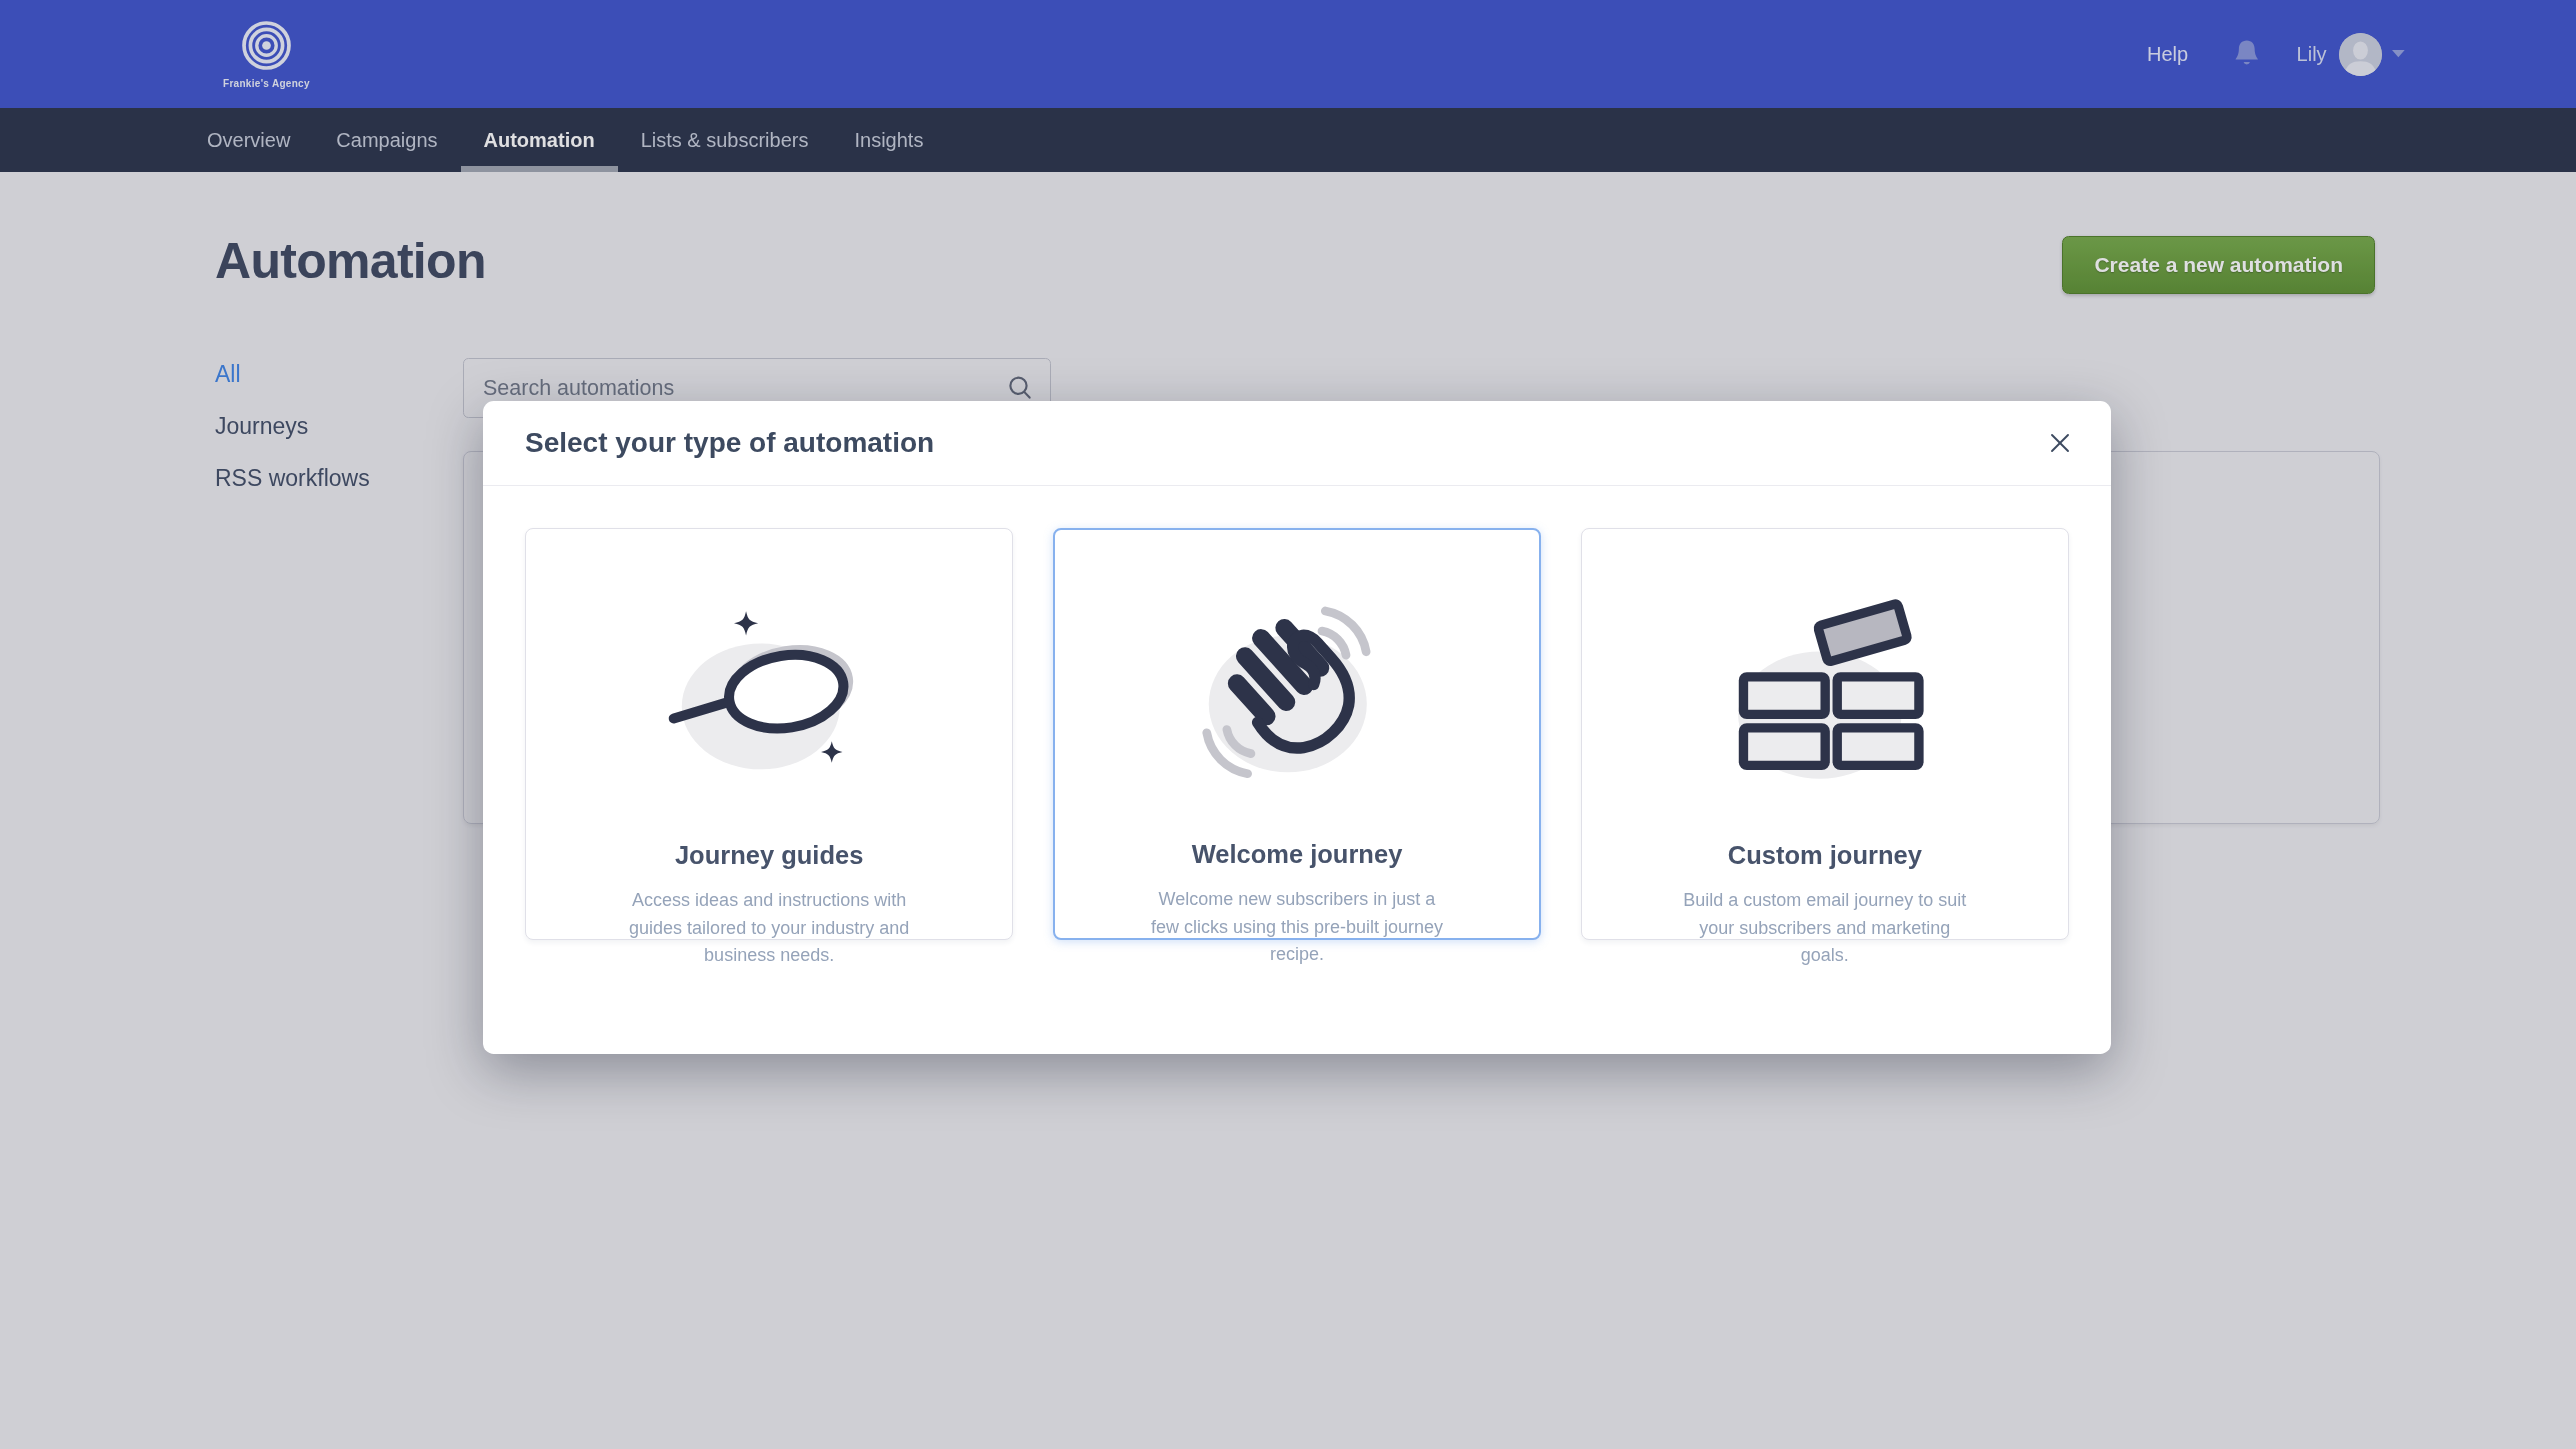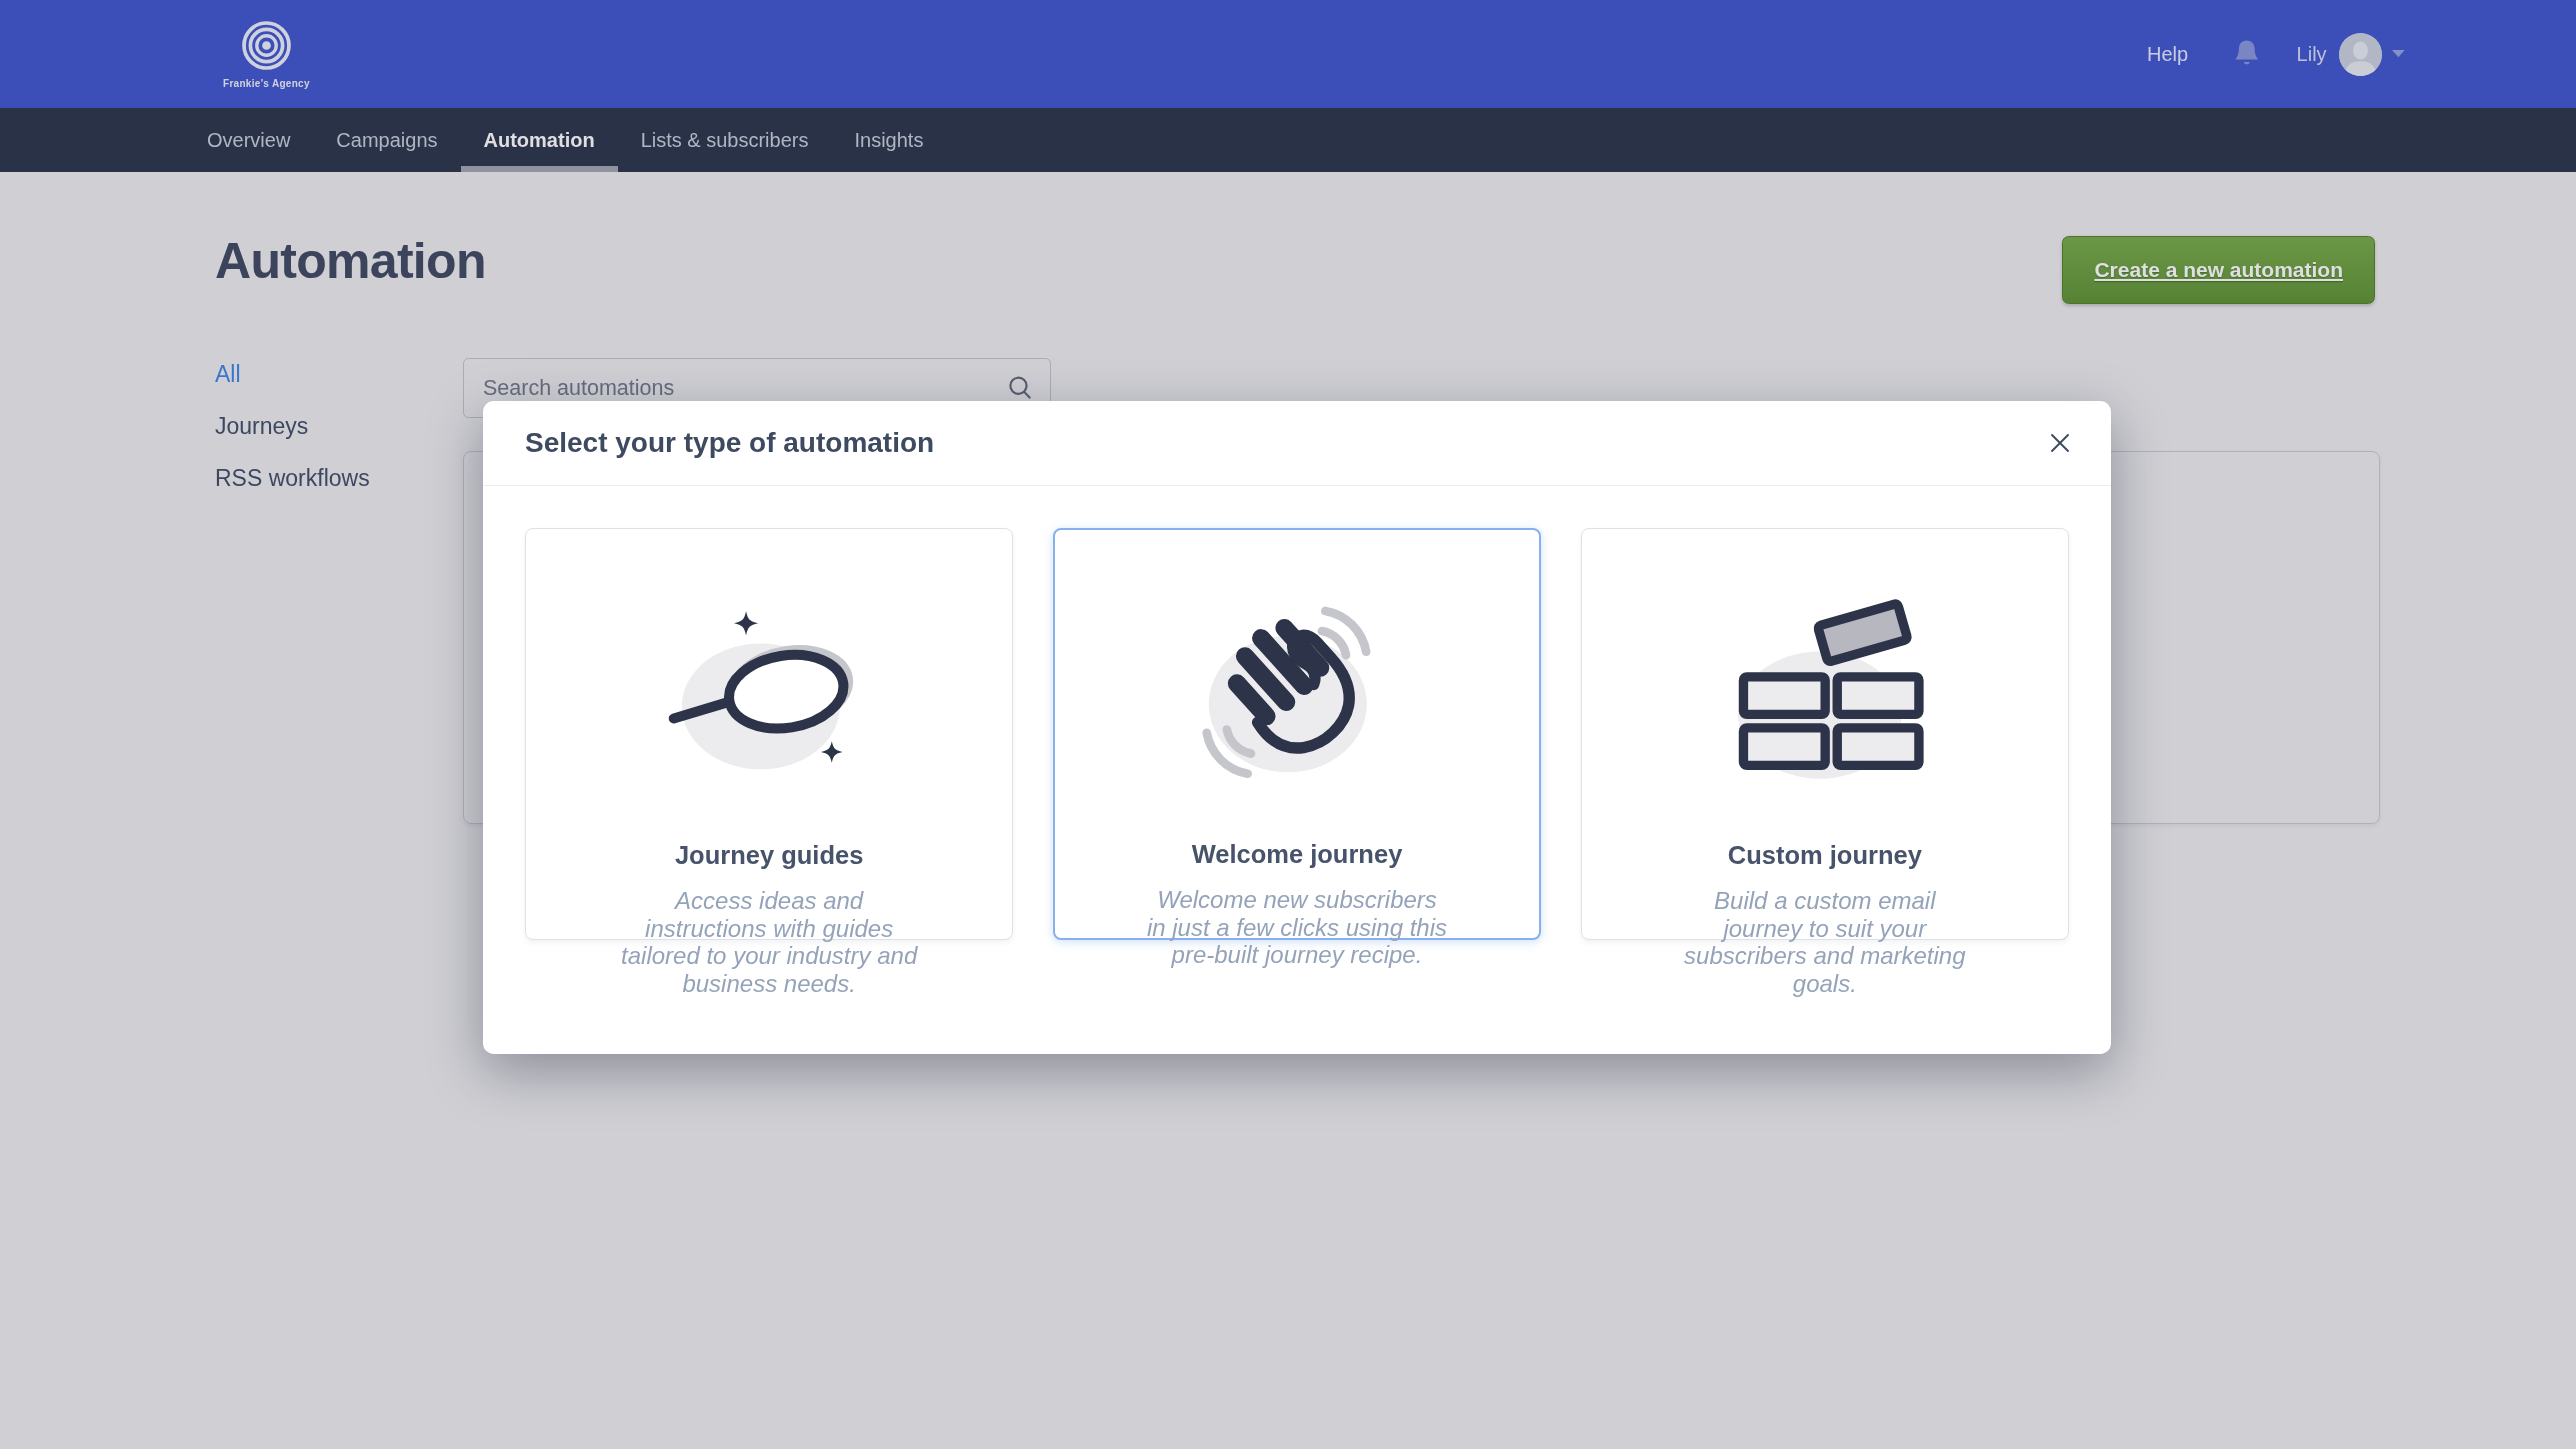--- a/index.html
+++ b/index.html
@@ -32,25 +32,25 @@
     display:flex;align-items:stretch;padding-left:184px;z-index:1;
   }
   .nav-item{display:flex;align-items:center;padding:0 23px;font-size:20px;color:#c9cfdc;
     position:relative;cursor:pointer;white-space:nowrap;}
   .nav-item.active{color:#ffffff;font-weight:700;}
   .nav-item.active::after{content:"";position:absolute;left:0;right:0;bottom:0;height:6px;background:#a2a8b4;}
 
   
   .page-title{position:absolute;left:215px;top:232px;font-size:50px;font-weight:700;
     color:#434e66;letter-spacing:-0.7px;margin:0;}
-  .create-btn{position:absolute;top:236px;right:201px;height:68px;padding:0 31px;
+  .create-btn{position:absolute;top:236px;right:201px;height:58px;padding:0 31px;
     background:linear-gradient(#7aad4e,#639539);border:0.7px solid #55832e;border-radius:6.7px;
     color:#ffffff;font-size:21px;font-weight:700;text-shadow:0 1.3px 1.3px rgba(0,0,0,.25);
     box-shadow:0 1.3px 3.4px rgba(0,0,0,.18);display:flex;align-items:center;cursor:pointer;
-    font-family:inherit;text-decoration:underline;}
+    font-family:inherit;}
   .filters{position:absolute;left:215px;top:362px;list-style:none;margin:0;padding:0;}
   .filter{font-size:23px;line-height:24px;margin-bottom:28px;color:#46526b;cursor:pointer;}
   .filter.active{color:#4387e6;}
   .search-box{position:absolute;left:463px;top:358px;width:588px;height:60px;
     border:1.3px solid #c3c5cf;border-radius:5.4px;display:flex;align-items:center;background:transparent;}
   .search-input{flex:1;min-width:0;border:none;outline:none;background:transparent;
     font-size:21.5px;color:#46526b;padding:0 13.4px 0 19px;font-family:inherit;}
   .search-input::placeholder{color:#757c8c;}
   .search-icon{margin-right:16px;display:flex;flex:0 0 auto;}
   .empty-box{position:absolute;left:463px;top:451px;width:1917px;height:373px;
@@ -66,21 +66,21 @@
   .modal-close{width:32px;height:32px;display:flex;align-items:center;justify-content:center;
     cursor:pointer;background:none;border:none;padding:0;}
   .modal-body{display:flex;gap:40px;padding:42px;}
   .option-card{flex:1;height:412px;border:1.3px solid #e0e0e8;border-radius:8px;background:#ffffff;
     display:flex;flex-direction:column;align-items:center;padding:62px 27px 0;cursor:pointer;
     box-shadow:0 2.7px 5.4px rgba(40,50,80,.06);}
   .option-card.selected{border:2.7px solid #87b1ee;box-shadow:0 2px 9.4px rgba(120,165,235,.35);
     padding:60px 25.5px 0;}
   .card-icon{width:221px;height:208px;margin-bottom:42px;flex:0 0 auto;}
   .card-title{font-size:25.5px;font-weight:700;color:#47536b;margin:0 0 17.4px;}
-  .card-desc{font-size:24px;line-height:27.5px;color:#95a3b9;text-align:center;margin:0;max-width:302px;font-style:italic;}
+  .card-desc{font-size:18px;line-height:27.5px;color:#95a3b9;text-align:center;margin:0;max-width:302px;}
 </style>
 </head>
 <body>
 
 <div class="screen">
 
   <header class="app-header">
     <div class="logo">
       <span style="display:flex;">
         <svg width="51" height="51" viewBox="0 0 76 76">

